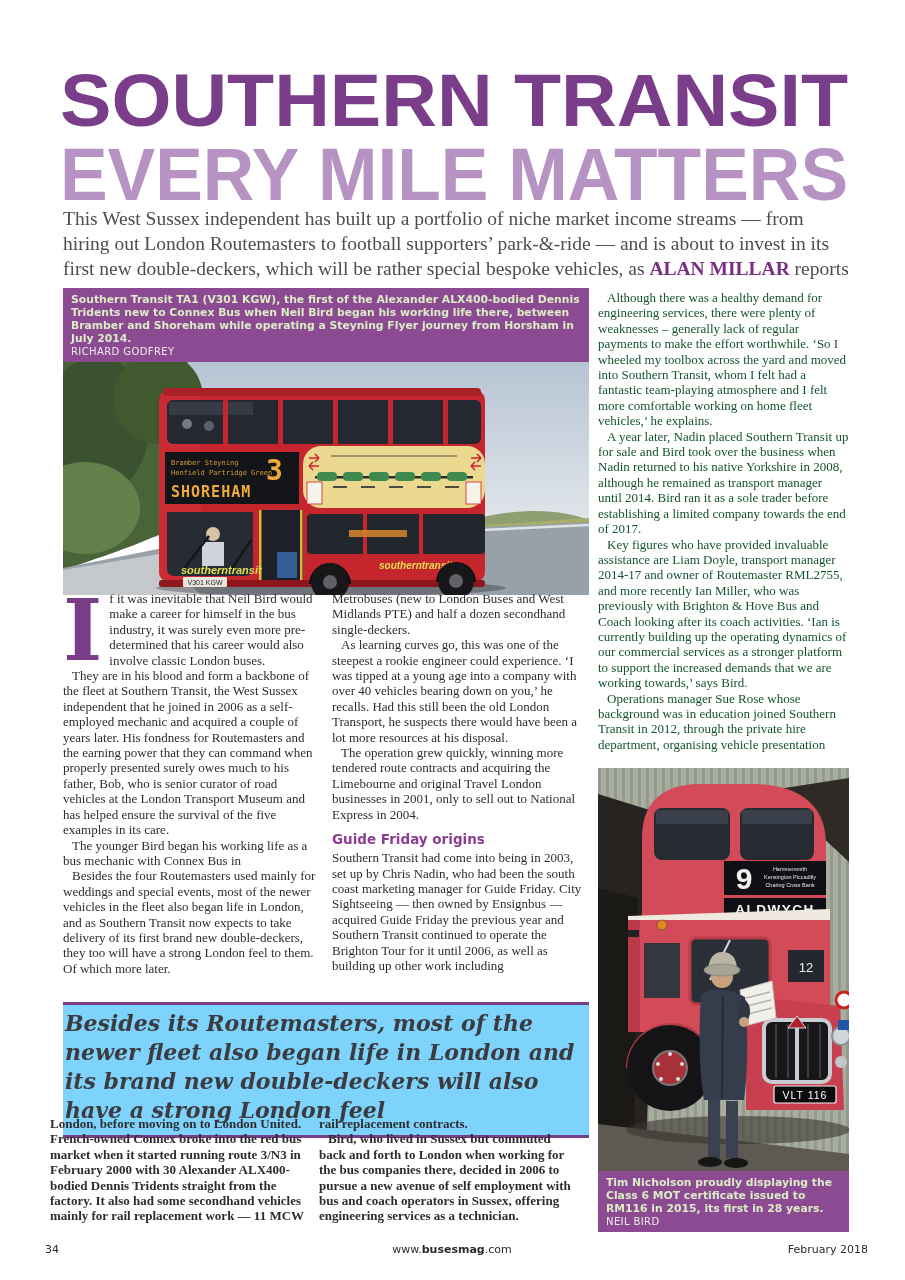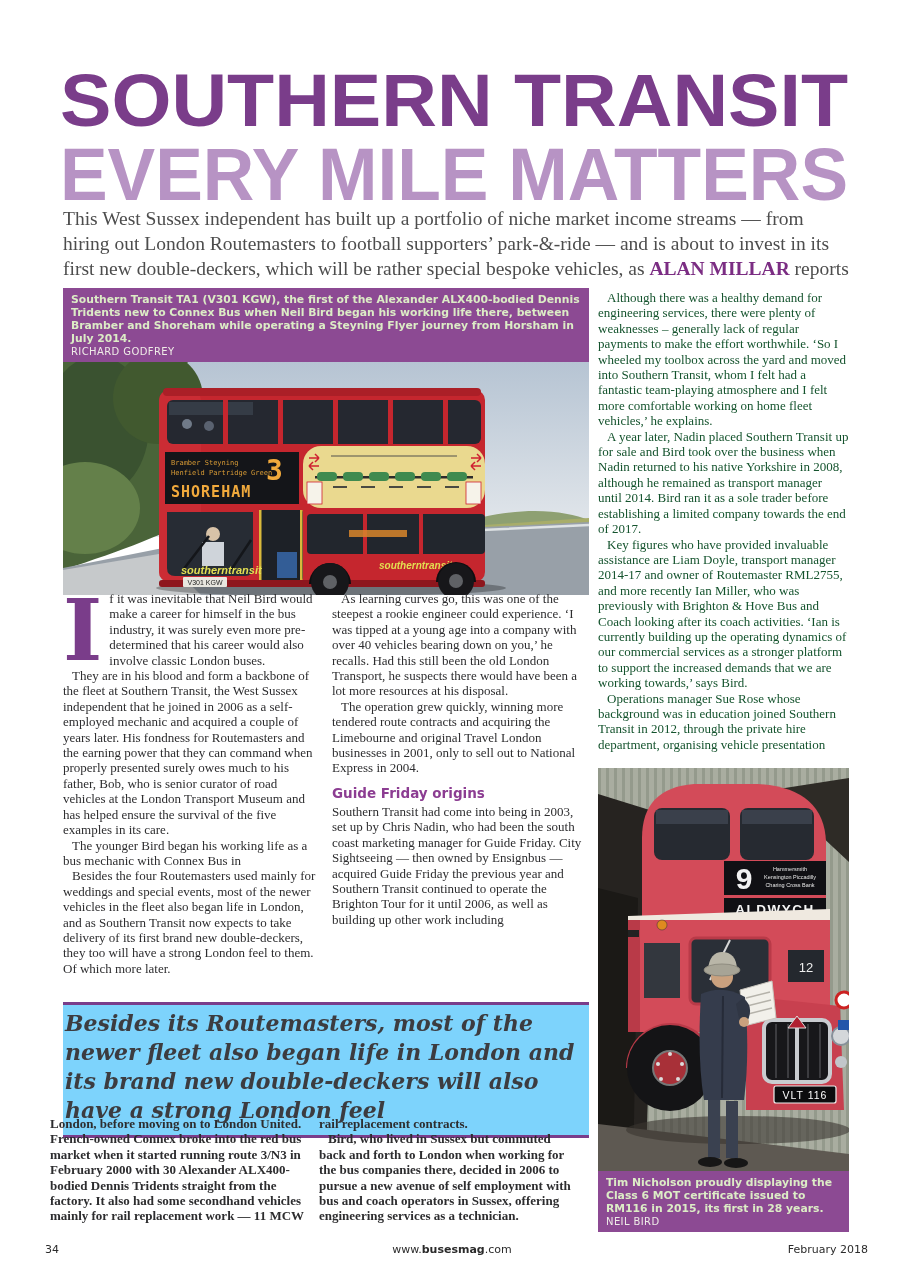--- a/index.html
+++ b/index.html
@@ -162,20 +162,21 @@
   </div>
 
   <div id="cols12" class="cols">
     <div class="bodycol">
       <p><span class="dropcap">I</span><span>f it was inevitable that Neil Bird would make a career for himself in the bus industry, it was surely even more pre-determined that his career would also involve classic London buses.</span></p>
       <p class="ind">They are in his blood and form a backbone of the fleet at Southern Transit, the West Sussex independent that he joined in 2006 as a self-employed mechanic and acquired a couple of years later. His fondness for Routemasters and the earning power that they can command when properly presented surely owes much to his father, Bob, who is senior curator of road vehicles at the London Transport Museum and has helped ensure the survival of the five examples in its care.</p>
       <p class="ind">The younger Bird began his working life as a bus mechanic with Connex Bus in</p>
       <p class="ind">Besides the four Routemasters used mainly for weddings and special events, most of the newer vehicles in the fleet also began life in London, and as Southern Transit now expects to take delivery of its first brand new double-deckers, they too will have a strong London feel to them. Of which more later.</p>
     </div>
     <div class="bodycol">
+      <p>Metrobuses (new to London Buses and West Midlands PTE) and half a dozen secondhand single-deckers.</p>
       <p class="ind">As learning curves go, this was one of the steepest a rookie engineer could experience. ‘I was tipped at a young age into a company with over 40 vehicles bearing down on you,’ he recalls. Had this still been the old London Transport, he suspects there would have been a lot more resources at his disposal.</p>
       <p class="ind">The operation grew quickly, winning more tendered route contracts and acquiring the Limebourne and original Travel London businesses in 2001, only to sell out to National Express in 2004.</p>
       <div class="subhead">Guide Friday origins</div>
       <p>Southern Transit had come into being in 2003, set up by Chris Nadin, who had been the south coast marketing manager for Guide Friday. City Sightseeing — then owned by Ensignbus — acquired Guide Friday the previous year and Southern Transit continued to operate the Brighton Tour for it until 2006, as well as building up other work including</p>
     </div>
   </div>
 
   <div id="rightcol">
     <p class="ind">Although there was a healthy demand for engineering services, there were plenty of weaknesses – generally lack of regular payments to make the effort worthwhile. ‘So I wheeled my toolbox across the yard and moved into Southern Transit, whom I felt had a fantastic team-playing atmosphere and I felt more comfortable working on home fleet vehicles,’ he explains.</p>
     <p class="ind">A year later, Nadin placed Southern Transit up for sale and Bird took over the business when Nadin returned to his native Yorkshire in 2008, although he remained as transport manager until 2014. Bird ran it as a sole trader before establishing a limited company towards the end of 2017.</p>

